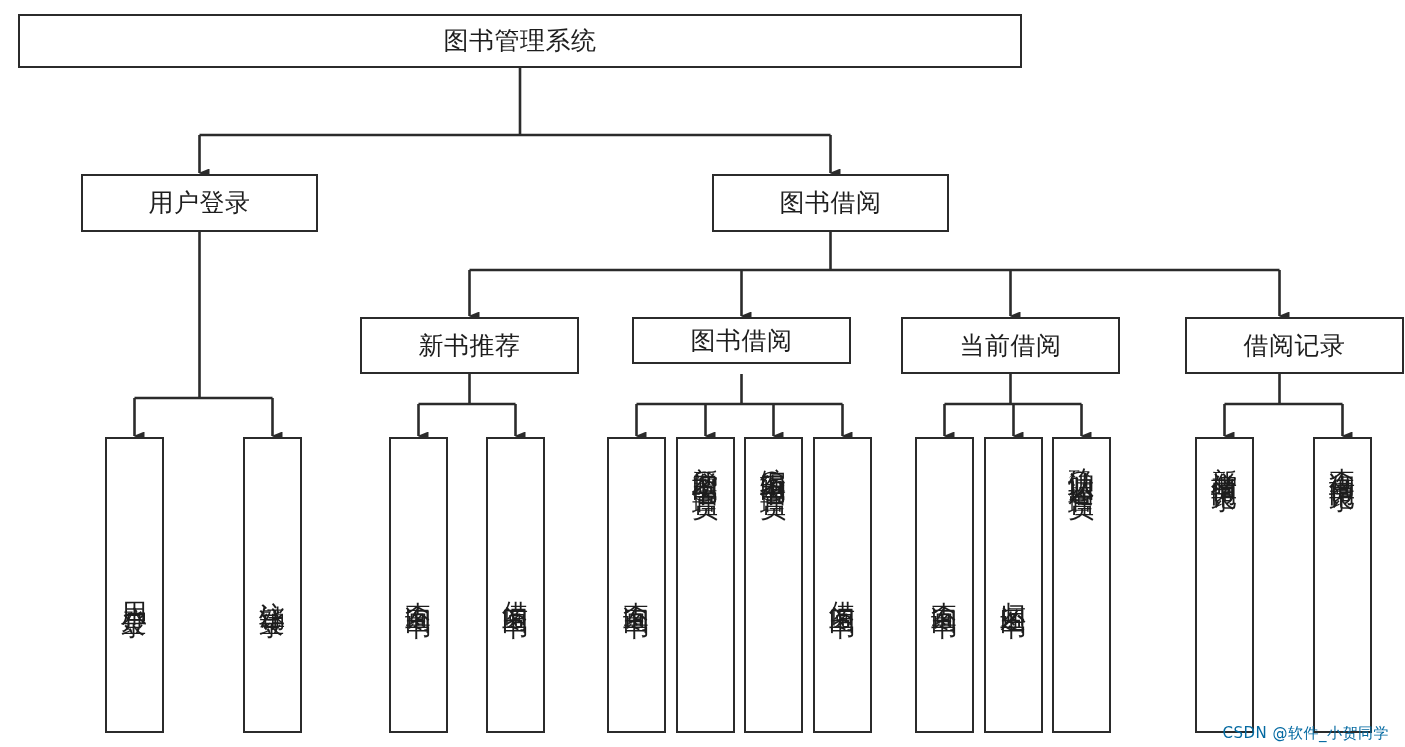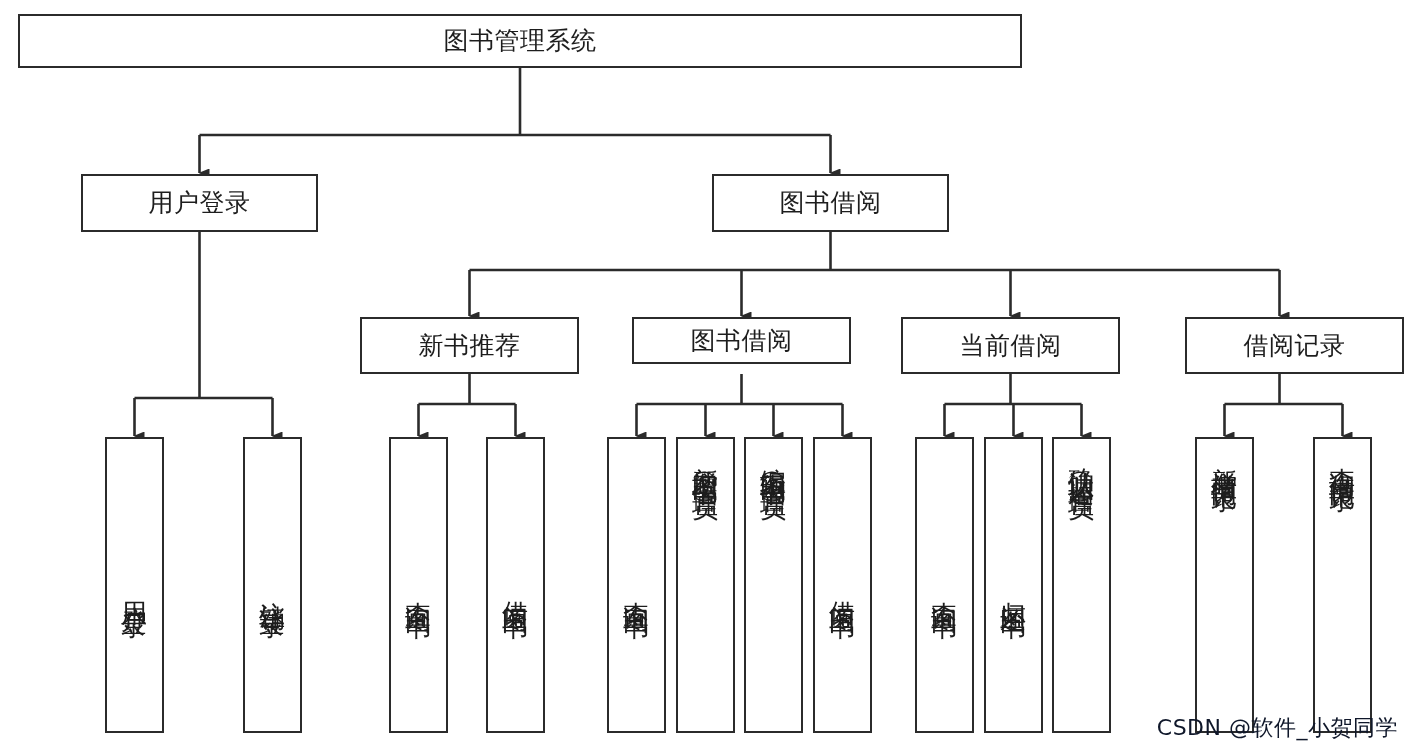--- a/index.html
+++ b/index.html
@@ -55,24 +55,24 @@
   }
   .node.vertical .label {
     writing-mode: vertical-rl;
     text-orientation: upright;
     font-size: 26px;
     letter-spacing: 4px;
     line-height: 1;
   }
   .watermark {
     position: absolute;
-    right: 7px;
+    right: 16px;
     bottom: 4px;
-    font-size: 22px;
-    color: #0f172a;
+    font-size: 15px;
+    color: #0369a1;
     letter-spacing: 0.5px;
     white-space: nowrap;
   }
 </style>
 </head>
 <body>
 
 <div id="diagram-root">
 
   <svg class="edges" viewBox="0 0 1405 747" preserveAspectRatio="none">

